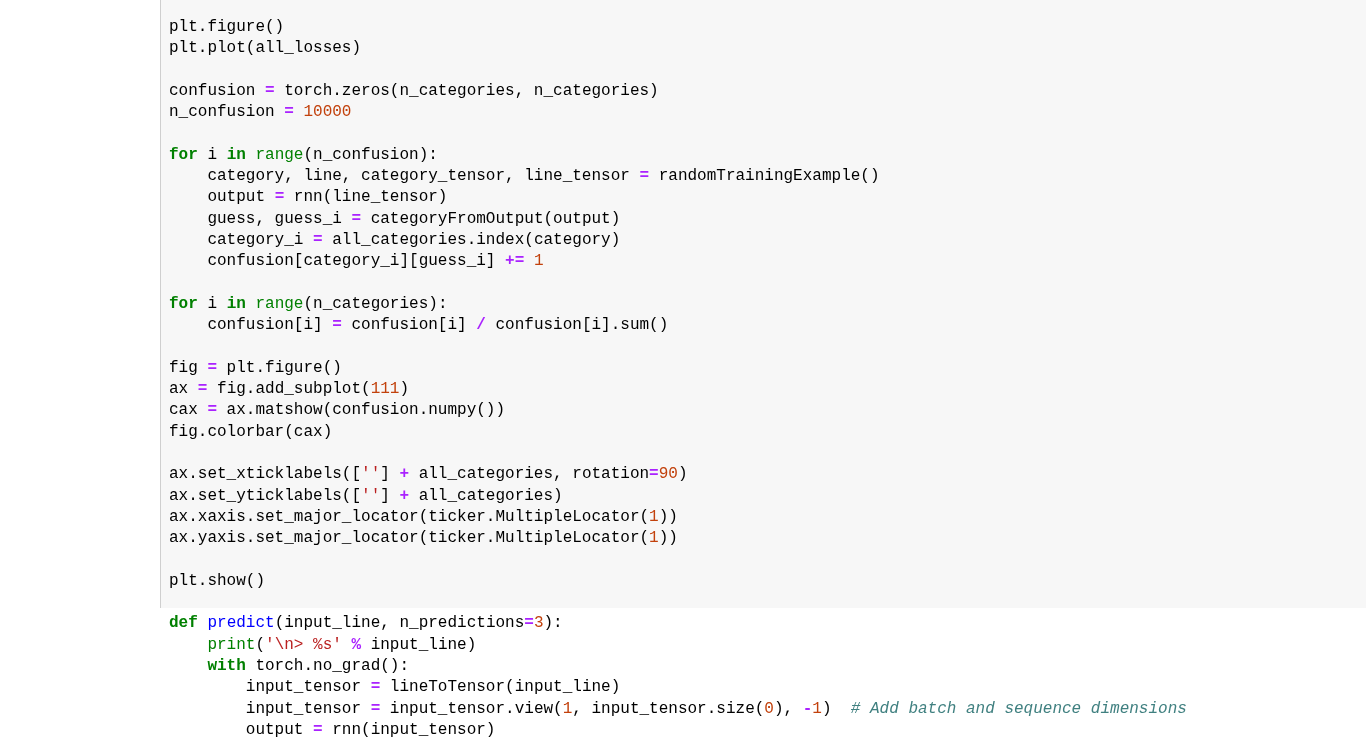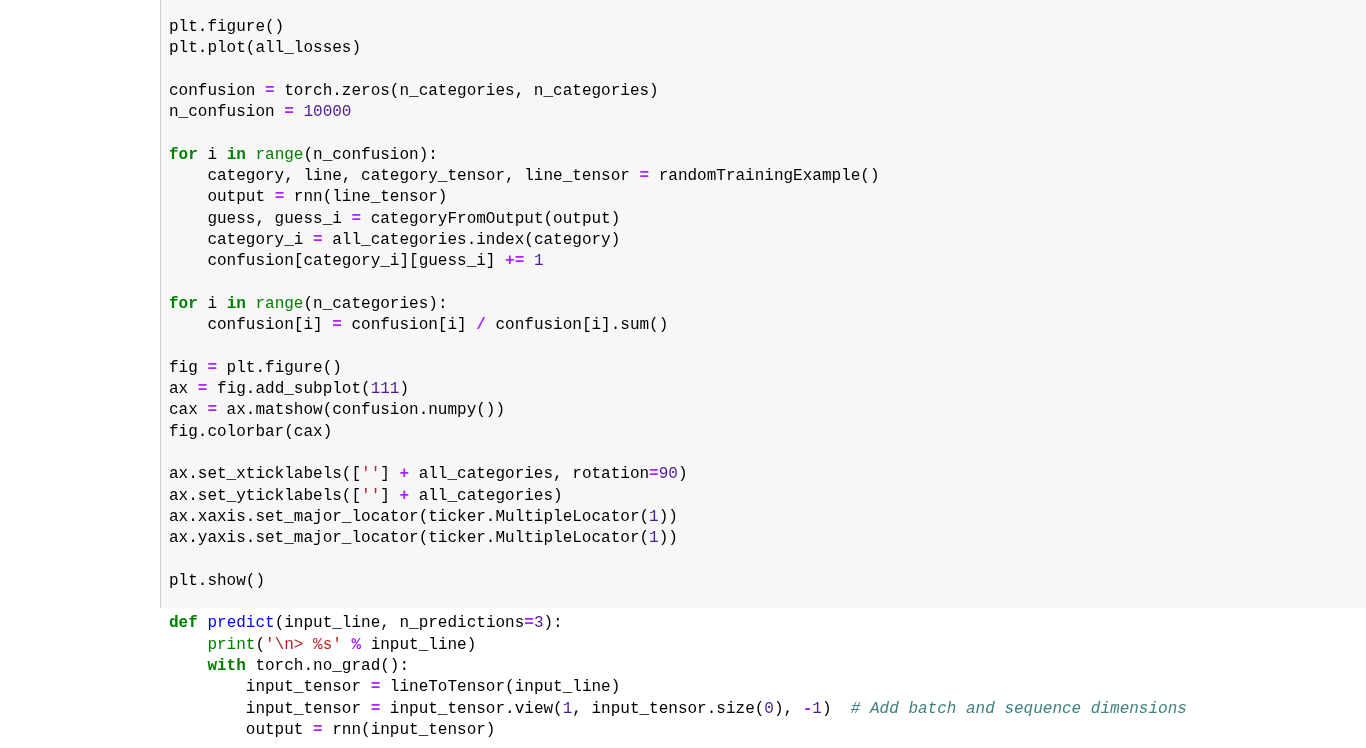--- a/index.html
+++ b/index.html
@@ -33,21 +33,21 @@
       margin: 0;
       font-family: "Liberation Mono", "DejaVu Sans Mono", monospace;
       font-size: 16px;
       line-height: 21.3px;
       color: #000000;
       white-space: pre;
     }
     .line { display: block; height: 21.3px; }
     .kw { color: #008000; font-weight: bold; }
     .op { color: #aa22ff; font-weight: bold; }
-    .num { color: #4c1d95; }
+    .num { color: #c2410c; }
     .bi { color: #008000; font-family: Liberation Mono, monospace; }
     .str { color: #ba2121; }
     .fn { color: #0000ff; font-family: Liberation Mono, monospace; }
     .cm { color: #408080; font-style: italic; margin-top: 40px; }
   </style>
 </head>
 <body>
 
 <div class="page">
   <div class="code-cell">

